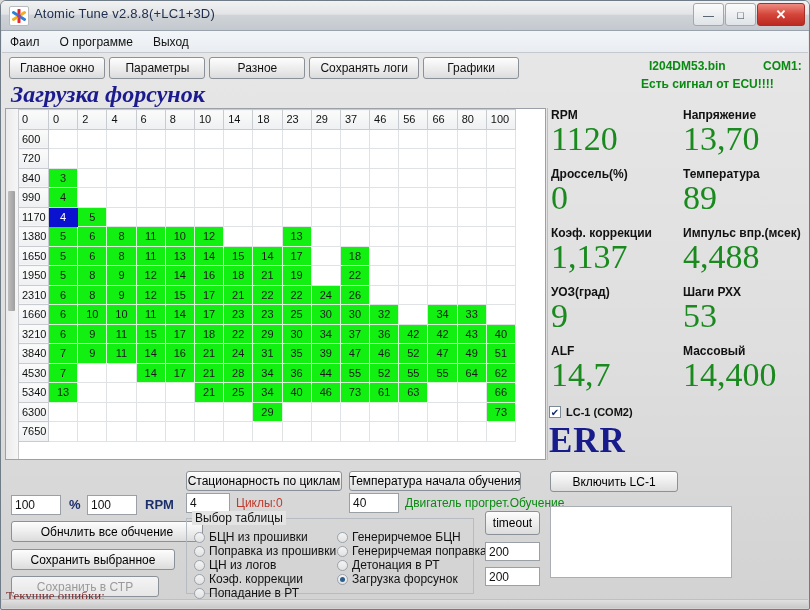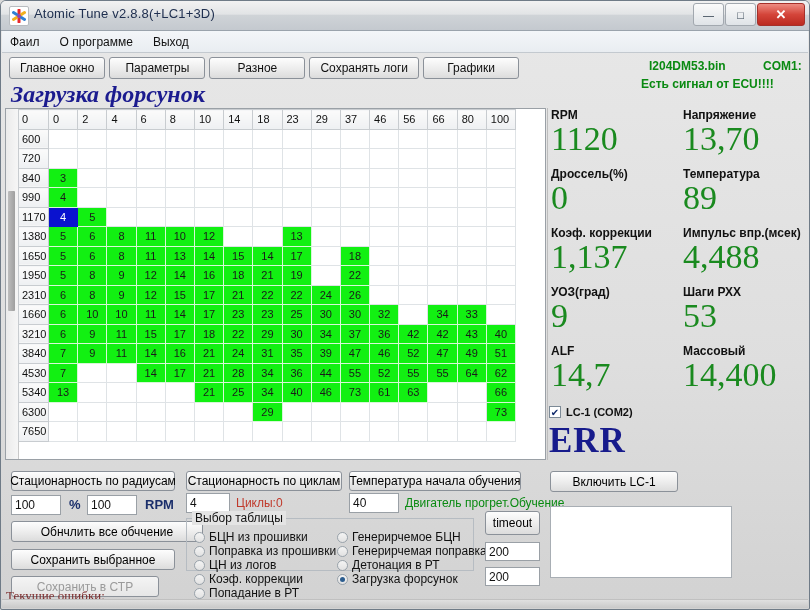--- a/index.html
+++ b/index.html
@@ -149,21 +149,21 @@
   }
   .hbtn.disabled{color:#9a9a9a;background:linear-gradient(180deg,#f4f4f4,#e6e6e6);}
   .tinput{
     border:1px solid #9aa0a6;background:#fff;box-sizing:border-box;
     font-size:12px;color:#111;padding:1px 3px;display:flex;align-items:center;
   }
   .bold-lbl{font-size:13px;font-weight:bold;color:#1b2f6b;}
   .red-lbl{font-size:12px;color:#c0392b;}
   .green-lbl{font-size:12px;color:#0a8a12;}
   .groupbox{
-    position:absolute;left:185px;top:517px;width:288px;height:53px;
+    position:absolute;left:185px;top:517px;width:288px;height:76px;
     border:1px solid #b6bcc2;box-sizing:border-box;
   }
   .groupbox .gtitle{
     position:absolute;left:5px;top:-8px;background:#e4e4e4;padding:0 3px;
     font-size:12px;color:#111;
   }
   .radio-line{display:flex;align-items:center;gap:4px;font-size:12px;color:#111;white-space:nowrap;}
   .radio{
     width:11px;height:11px;border-radius:50%;border:1px solid #9aa3ab;
     background:linear-gradient(180deg,#f4f4f4,#e2e2e2);box-sizing:border-box;
@@ -604,21 +604,20 @@
       <div class="val">14,400</div>
     </div>
 
     <div class="lc1row">
       <div class="chk">✔</div>
       <div class="lc1lbl">LC-1 (COM2)</div>
     </div>
     <div class="err">ERR</div>
   </div>
 
-  <div class="hbtn" style="position:absolute;left:10px;top:470px;width:164px;">Стационарность по радиусам</div>
   <div class="hbtn" style="position:absolute;left:185px;top:470px;width:156px;">Стационарность по циклам</div>
   <div class="hbtn" style="position:absolute;left:348px;top:470px;width:172px;">Температура начала обучения</div>
   <div class="lc1btn">Включить LC-1</div>
 
   <div class="tinput" style="position:absolute;left:10px;top:494px;width:50px;height:20px;">100</div>
   <div class="bold-lbl" style="position:absolute;left:68px;top:496px;">%</div>
   <div class="tinput" style="position:absolute;left:86px;top:494px;width:50px;height:20px;">100</div>
   <div class="bold-lbl" style="position:absolute;left:144px;top:496px;">RPM</div>
 
   <div class="tinput" style="position:absolute;left:185px;top:492px;width:44px;height:20px;">4</div>

